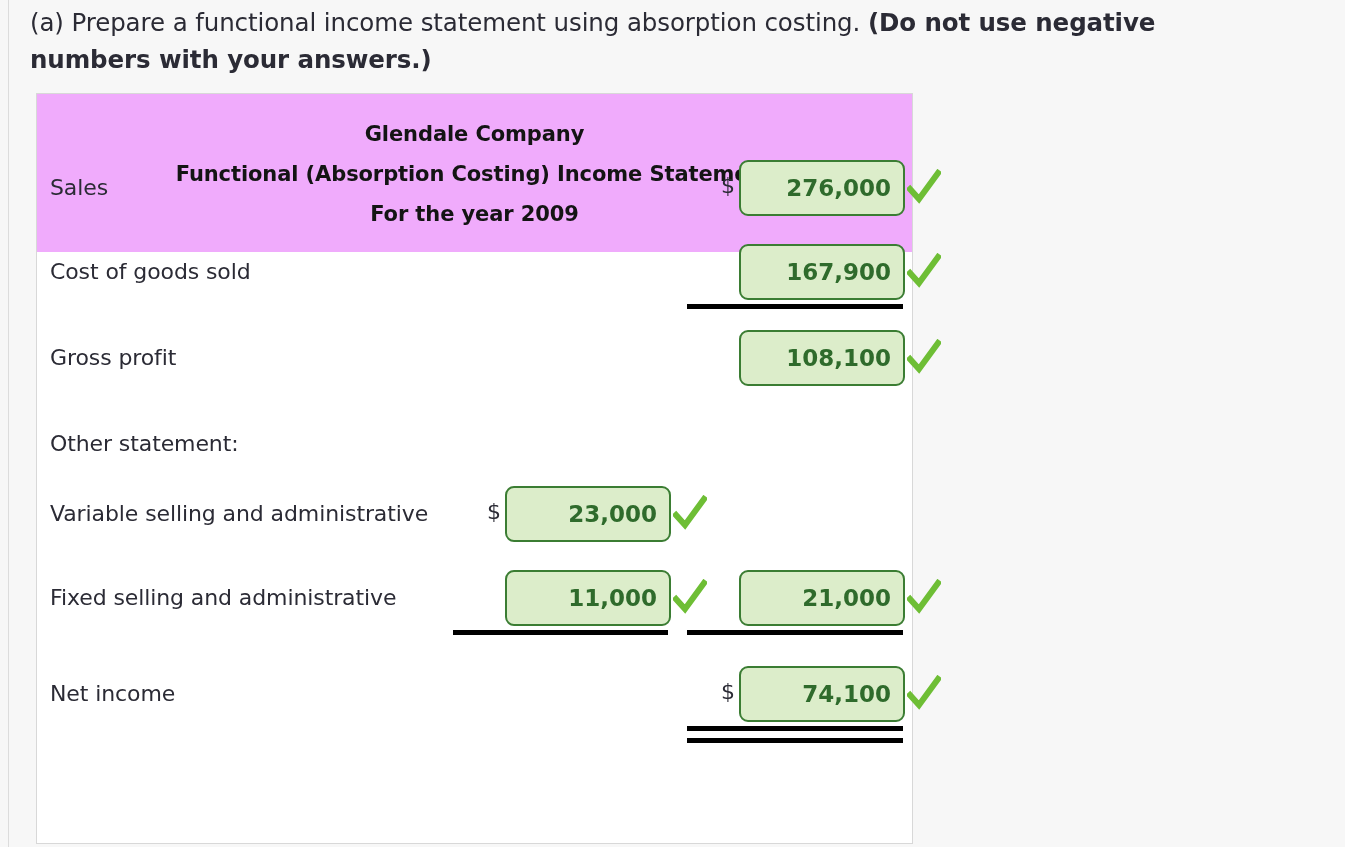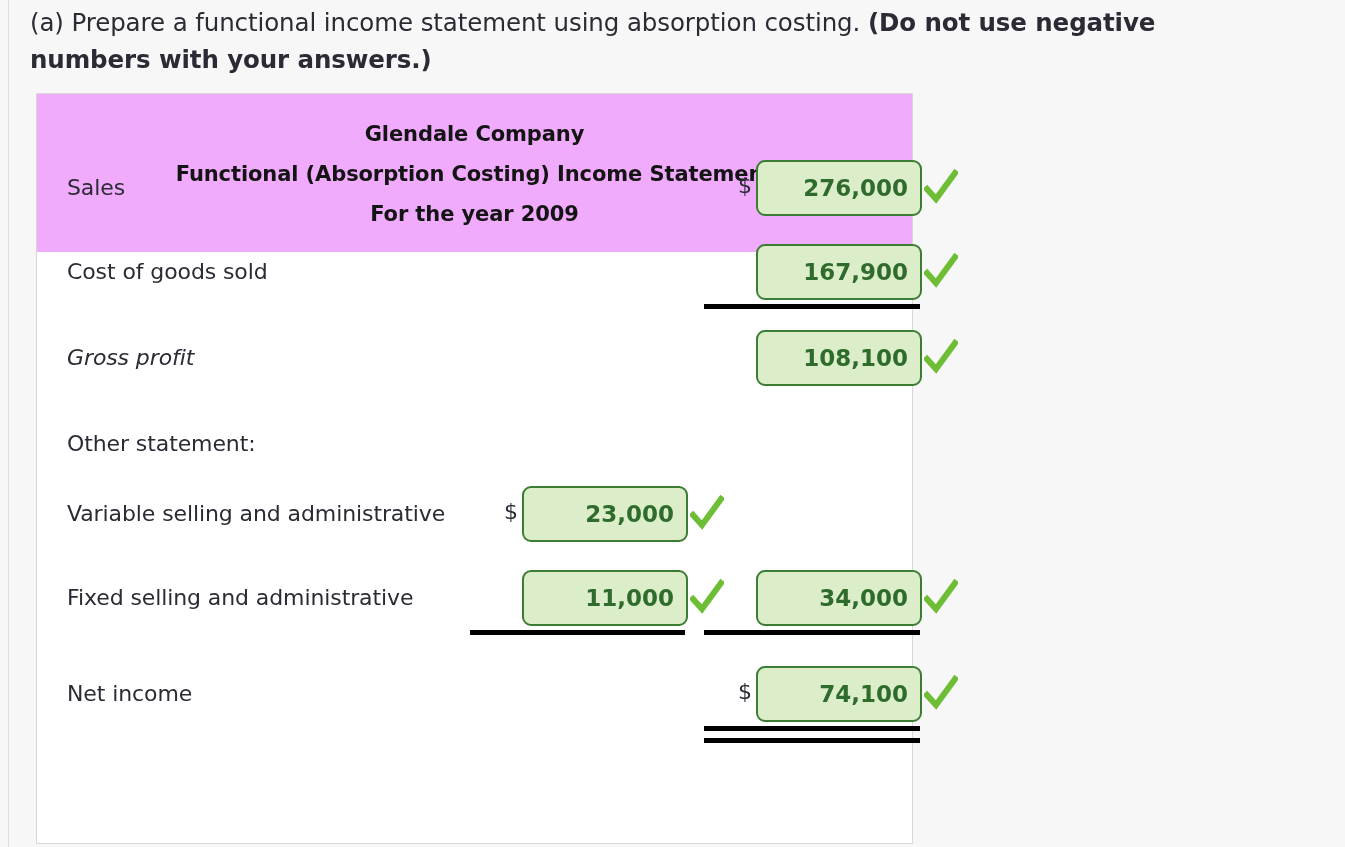--- a/index.html
+++ b/index.html
@@ -38,21 +38,21 @@
     font-weight:bold;font-size:21px;line-height:40px;color:#141414;
     letter-spacing:-0.1px;
   }
   #stmt-body{
     position:relative;
     height:591px;
     background:#ffffff;
   }
 
   .row{
-    position:absolute;left:17px;right:0;height:90px;
+    position:absolute;left:0;right:0;height:90px;
   }
   .row-label{
     position:absolute;left:13px;
     font-size:22px;line-height:28px;color:#2b2b35;
     white-space:nowrap;
     letter-spacing:-0.1px;
   }
 
   
   .cell{
@@ -129,21 +129,21 @@
         <div class="row-label" style="top: 14px;">Cost of goods sold</div>
         <div class="cell col2">
           <div class="ibox">167,900</div>
           <span class="check"><svg width="34" height="38" viewBox="0 0 34 38">
               <path d="M3 20 L12 30 L31 4" fill="none" stroke="#6ebe35" stroke-width="6" stroke-linecap="square" stroke-linejoin="miter"></path>
             </svg></span>
         </div>
         <div class="uline col2" style="top: 60px;"></div>
       </div>
       <div class="row" style="top: 78px;">
-        <div class="row-label" style="top: 14px; font-style: italic;">Gross profit</div>
+        <div class="row-label" style="top: 14px;">Gross profit</div>
         <div class="cell col2">
           <div class="ibox">108,100</div>
           <span class="check"><svg width="34" height="38" viewBox="0 0 34 38">
               <path d="M3 20 L12 30 L31 4" fill="none" stroke="#6ebe35" stroke-width="6" stroke-linecap="square" stroke-linejoin="miter"></path>
             </svg></span>
         </div>
       </div>
       <div class="row" style="top: 164px;">
         <div class="row-label" style="top: 14px;">Other statement:</div>
       </div>
@@ -159,21 +159,21 @@
       </div>
       <div class="row" style="top: 318px;">
         <div class="row-label" style="top: 14px;">Fixed selling and administrative</div>
         <div class="cell col1">
           <div class="ibox">11,000</div>
           <span class="check"><svg width="34" height="38" viewBox="0 0 34 38">
               <path d="M3 20 L12 30 L31 4" fill="none" stroke="#6ebe35" stroke-width="6" stroke-linecap="square" stroke-linejoin="miter"></path>
             </svg></span>
         </div>
         <div class="cell col2">
-          <div class="ibox">34,000</div>
+          <div class="ibox">21,000</div>
           <span class="check"><svg width="34" height="38" viewBox="0 0 34 38">
               <path d="M3 20 L12 30 L31 4" fill="none" stroke="#6ebe35" stroke-width="6" stroke-linecap="square" stroke-linejoin="miter"></path>
             </svg></span>
         </div>
         <div class="uline col1" style="top: 60px;"></div>
         <div class="uline col2" style="top: 60px;"></div>
       </div>
       <div class="row" style="top: 414px;">
         <div class="row-label" style="top: 14px;">Net income</div>
         <div class="cell col2">

